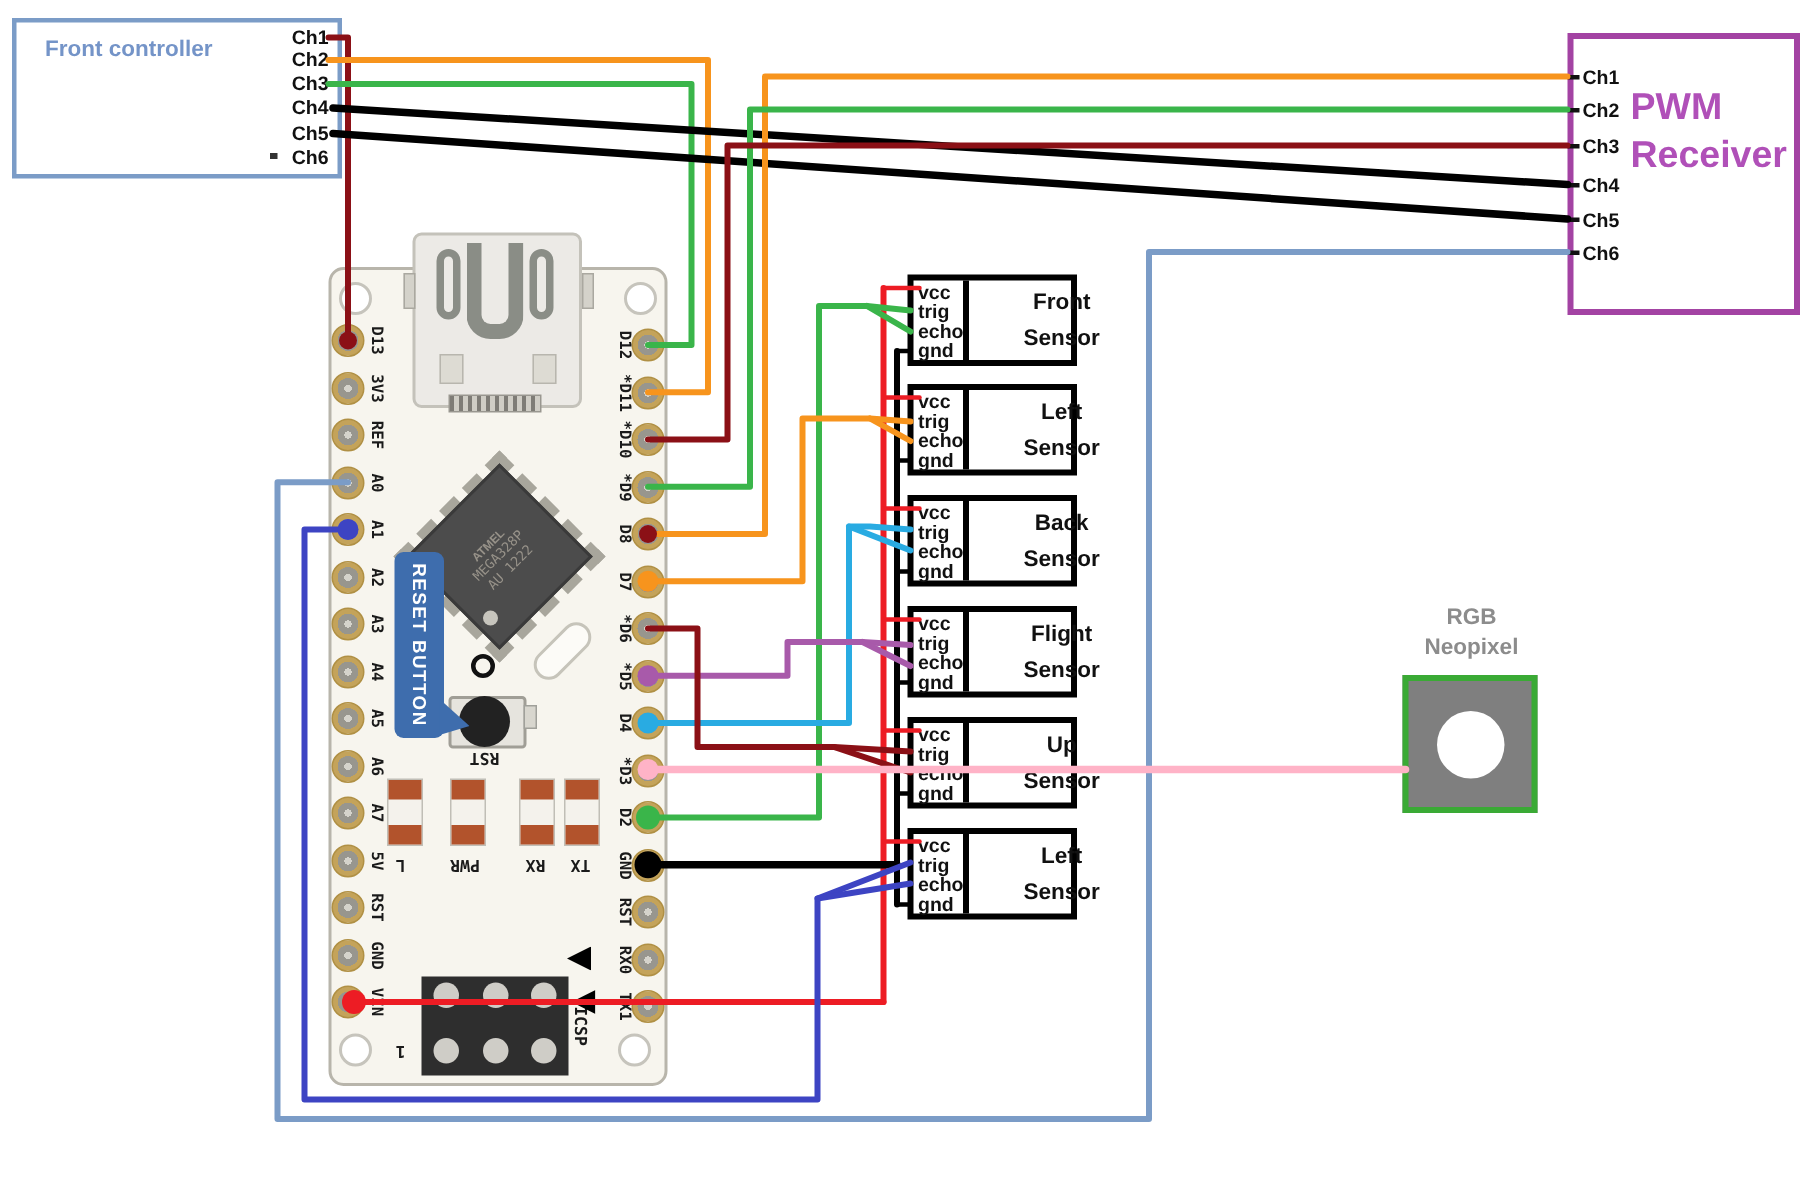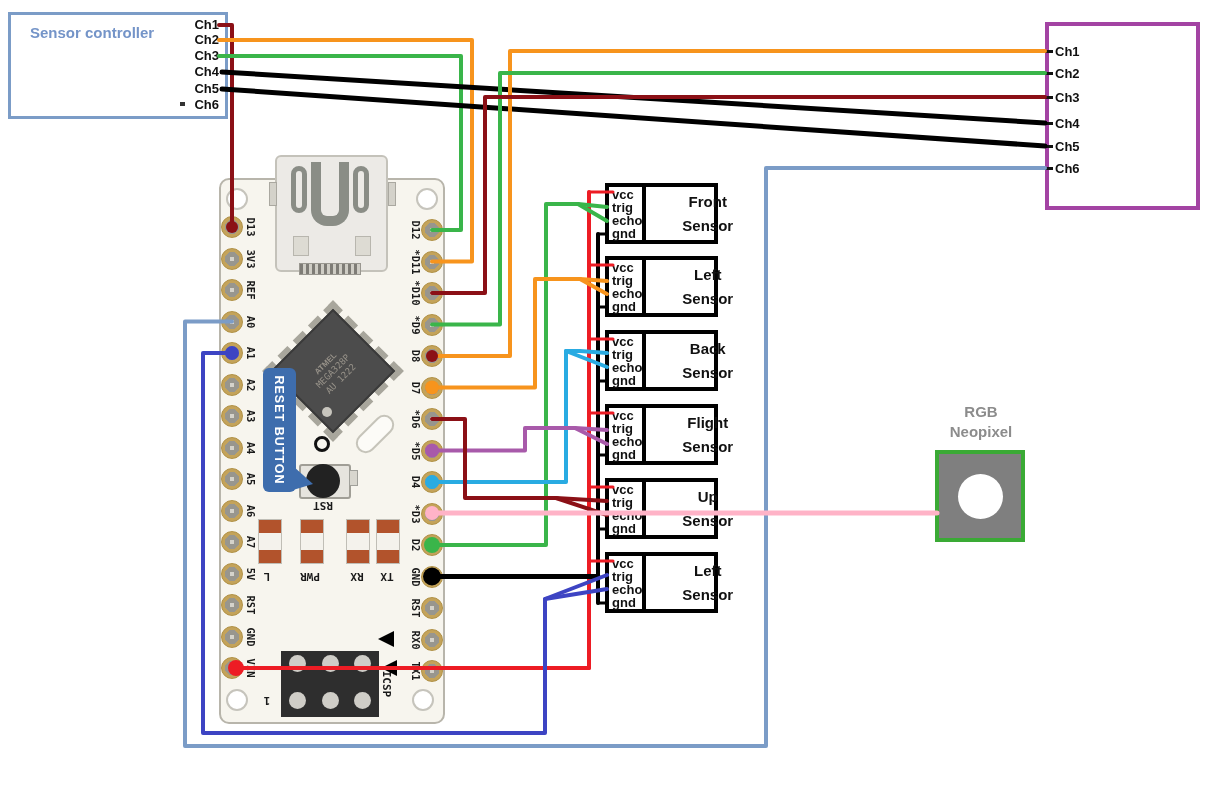--- a/index.html
+++ b/index.html
@@ -66,30 +66,34 @@
   .pad{position:absolute;width:22px;height:22px;border-radius:50%;box-sizing:border-box;
        background:radial-gradient(circle,#d5d3cb 0 2.5px,#98968e 2.5px 7px,#c4a35a 7px 11px);border:1px solid #b09044;z-index:2;}
   #wires{position:absolute;left:0;top:0;z-index:10;pointer-events:none;}
 </style>
 </head>
 <body>
 
 <div class="canvas">
 
   <div class="abs fc-box"></div>
-  <div class="abs fc-title">Sensor controller</div>
+  <div class="abs fc-title">Front controller</div>
   <div class="abs fc-ch" style="top:17px">Ch1</div>
   <div class="abs fc-ch" style="top:32px">Ch2</div>
   <div class="abs fc-ch" style="top:48px">Ch3</div>
   <div class="abs fc-ch" style="top:64px">Ch4</div>
   <div class="abs fc-ch" style="top:81px">Ch5</div>
   <div class="abs fc-ch" style="top:97px">Ch6</div>
   <div class="abs fc-ch6-tick"></div>
 
   <div class="abs pwm-box"></div>
+  <div class="abs pwm-title">
+    <div>PWM</div>
+    <div>Receiver</div>
+  </div>
   <div class="abs pwm-ch" style="top:43px">
       <span class="tick"></span>
       <span class="lbl">Ch1</span>
     </div>
   <div class="abs pwm-ch" style="top:65px">
       <span class="tick"></span>
       <span class="lbl">Ch2</span>
     </div>
   <div class="abs pwm-ch" style="top:89px">
       <span class="tick"></span>

